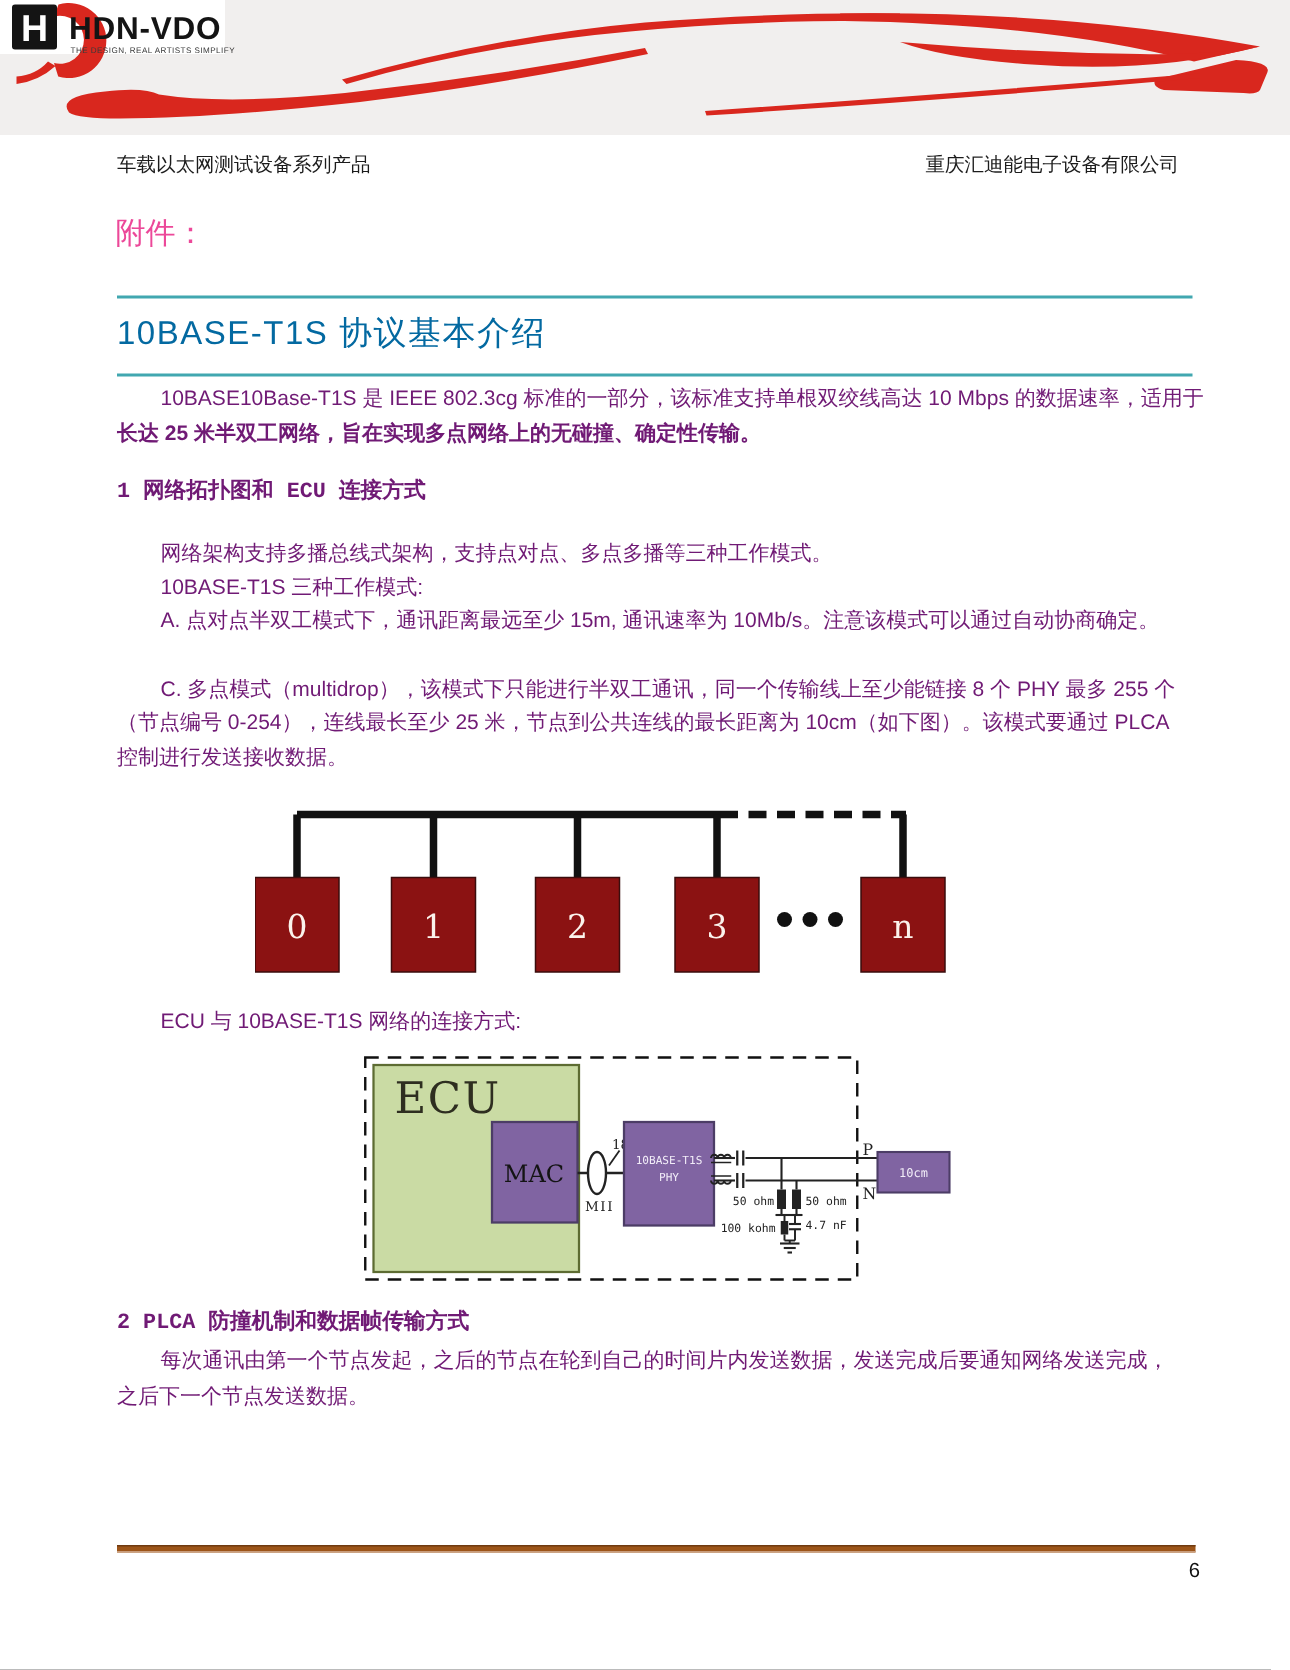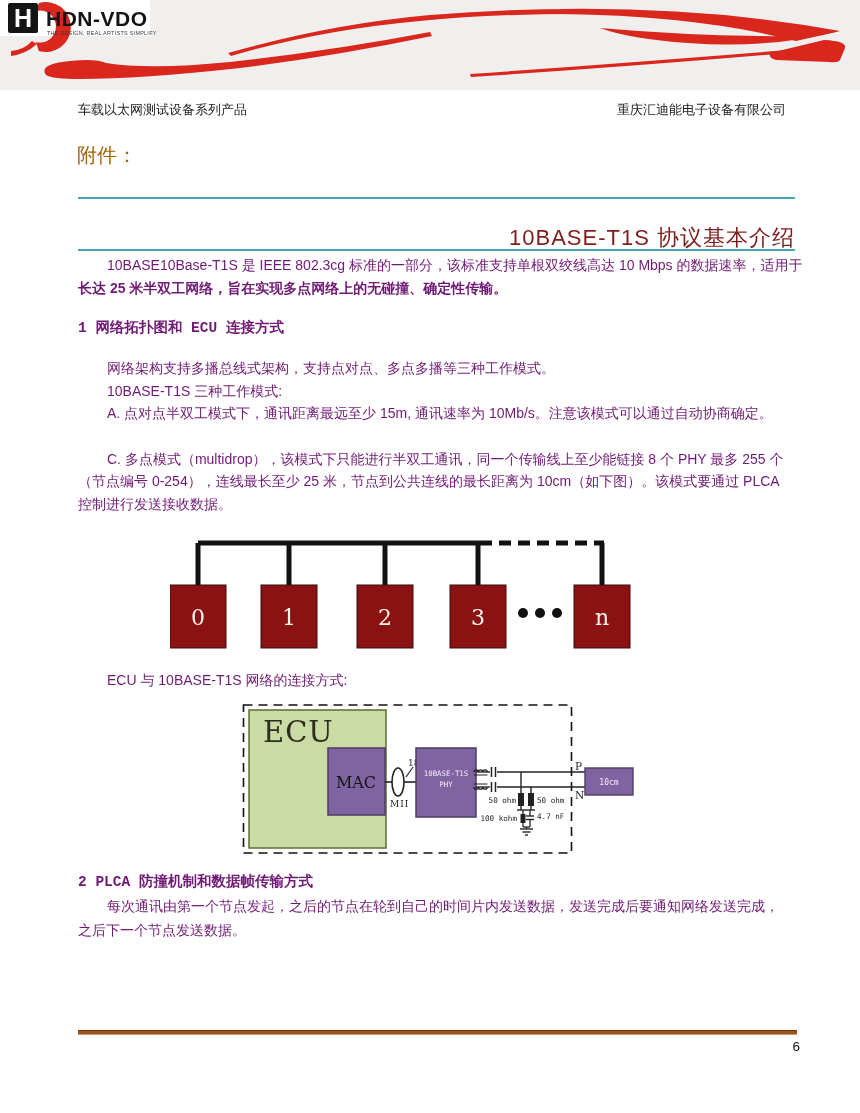--- a/index.html
+++ b/index.html
@@ -6,25 +6,25 @@
   .page{position:relative;width:860px;height:1113px;background:#ffffff;overflow:hidden;
         font-family:"Liberation Sans",sans-serif;color:#1a1a1a;}
   
   .banner{position:absolute;left:0;top:0;width:860px;height:90px;background:#f1efee;}
   .banner svg{position:absolute;left:0;top:0;}
   .logo-white{position:absolute;left:0;top:0;width:150px;height:36px;background:#ffffff;}
   
   .hdr-row{position:absolute;left:78px;top:101px;width:708px;display:flex;
            justify-content:space-between;font-size:13px;color:#1c1c1c;align-items:center;}
   
-  .attachment{position:absolute;left:77px;top:142px;font-size:20px;color:#a16207;}
+  .attachment{position:absolute;left:77px;top:142px;font-size:20px;color:#ec4899;}
   
   .rule-teal{position:absolute;left:78px;width:717px;height:2px;background:#41a7b0;}
-  .doc-title{position:absolute;left:78px;top:216px;width:717px;height:44px;line-height:44px;
-             text-align:right;font-size:22px;color:#7f1d1d;letter-spacing:1px;}
+  .doc-title{position:absolute;left:78px;top:200px;width:717px;height:44px;line-height:44px;
+             text-align:left;font-size:22px;color:#0369a1;letter-spacing:1px;}
   
   .bl{position:absolute;left:78px;width:730px;font-size:14px;line-height:22.5px;
       color:#701a75;white-space:nowrap;}
   .ind{padding-left:29px;}
   .bold{font-weight:bold;font-size:14.5px;font-family:Liberation Mono, monospace;}
   
   .footer-rule{position:absolute;left:78px;top:1030px;width:719px;height:3px;background:#9c5418;
                border-top:1px solid #6f3a10;border-bottom:1px solid #c99d7c;}
   .page-num{position:absolute;left:740px;top:1039px;width:60px;text-align:right;
             font-size:13.5px;color:#111;}

